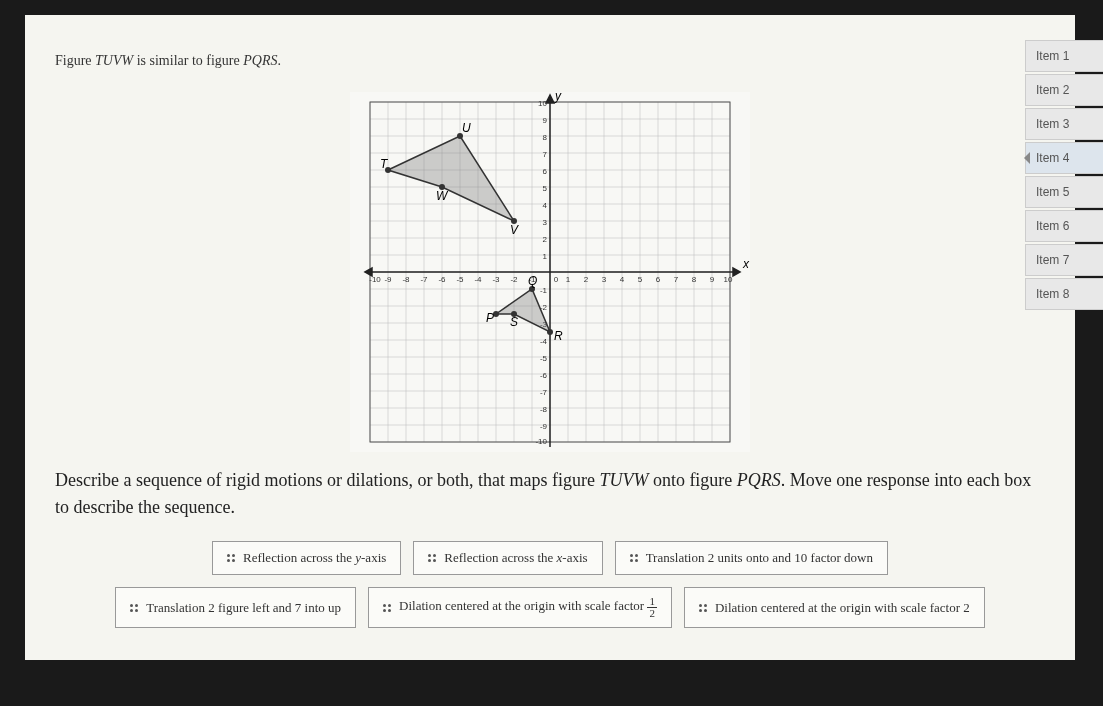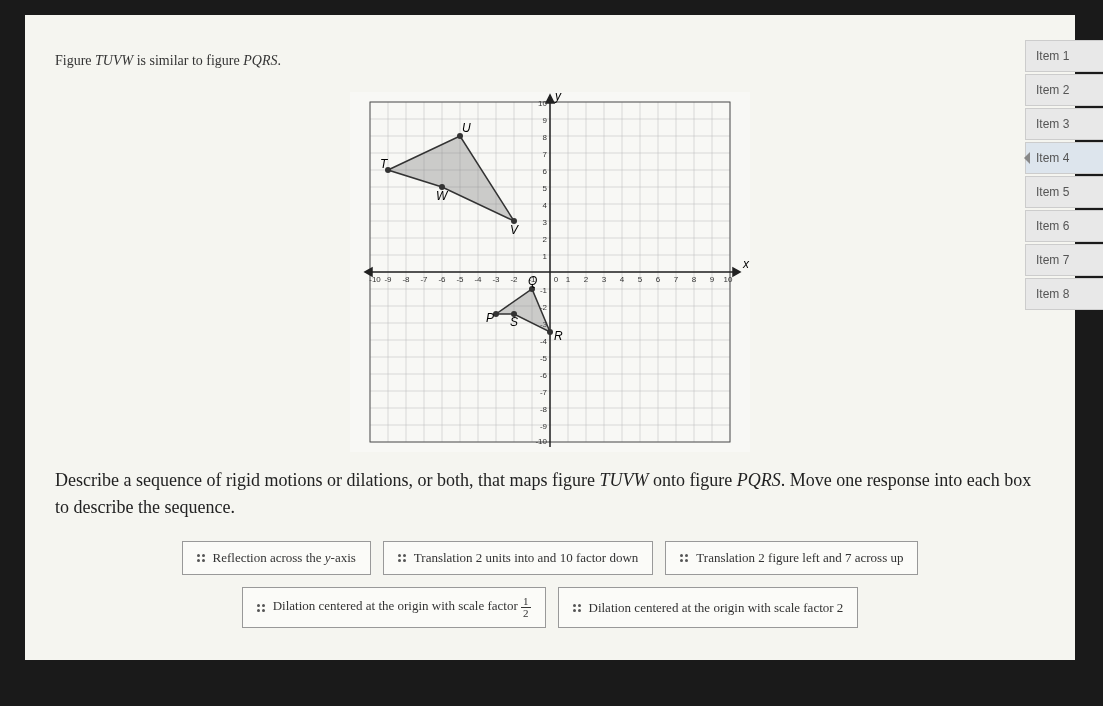--- a/index.html
+++ b/index.html
@@ -186,47 +186,60 @@
             <span class="grip-dot"></span>
           </span>
           <span class="grip-row">
             <span class="grip-dot"></span>
             <span class="grip-dot"></span>
           </span>
         </span>
       <span><span>Reflection across the </span><span class="mathv">y</span><span>-axis</span></span>
     </div>
 
-
-    <div class="choice">
-      <span class="grip">
-          <span class="grip-row">
-            <span class="grip-dot"></span>
-            <span class="grip-dot"></span>
-          </span>
-          <span class="grip-row">
-            <span class="grip-dot"></span>
-            <span class="grip-dot"></span>
-          </span>
-        </span>
-      <span><span>Translation </span><span>2</span><span> units into and </span><span>10</span><span> factor down</span></span>
-    </div>
-
-    <div class="choice">
-      <span class="grip">
-          <span class="grip-row">
-            <span class="grip-dot"></span>
-            <span class="grip-dot"></span>
-          </span>
-          <span class="grip-row">
-            <span class="grip-dot"></span>
-            <span class="grip-dot"></span>
-          </span>
-        </span>
-      <span><span>Translation </span><span>2</span><span> figure left and </span><span>7</span><span> across up</span></span>
+    <div class="choice">
+      <span class="grip">
+          <span class="grip-row">
+            <span class="grip-dot"></span>
+            <span class="grip-dot"></span>
+          </span>
+          <span class="grip-row">
+            <span class="grip-dot"></span>
+            <span class="grip-dot"></span>
+          </span>
+        </span>
+      <span><span>Reflection across the </span><span class="mathv">x</span><span>-axis</span></span>
+    </div>
+
+    <div class="choice">
+      <span class="grip">
+          <span class="grip-row">
+            <span class="grip-dot"></span>
+            <span class="grip-dot"></span>
+          </span>
+          <span class="grip-row">
+            <span class="grip-dot"></span>
+            <span class="grip-dot"></span>
+          </span>
+        </span>
+      <span><span>Translation </span><span>2</span><span> units onto and </span><span>10</span><span> factor down</span></span>
+    </div>
+
+    <div class="choice">
+      <span class="grip">
+          <span class="grip-row">
+            <span class="grip-dot"></span>
+            <span class="grip-dot"></span>
+          </span>
+          <span class="grip-row">
+            <span class="grip-dot"></span>
+            <span class="grip-dot"></span>
+          </span>
+        </span>
+      <span><span>Translation </span><span>2</span><span> figure left and </span><span>7</span><span> into up</span></span>
     </div>
 
     <div class="choice">
       <span class="grip">
           <span class="grip-row">
             <span class="grip-dot"></span>
             <span class="grip-dot"></span>
           </span>
           <span class="grip-row">
             <span class="grip-dot"></span>

